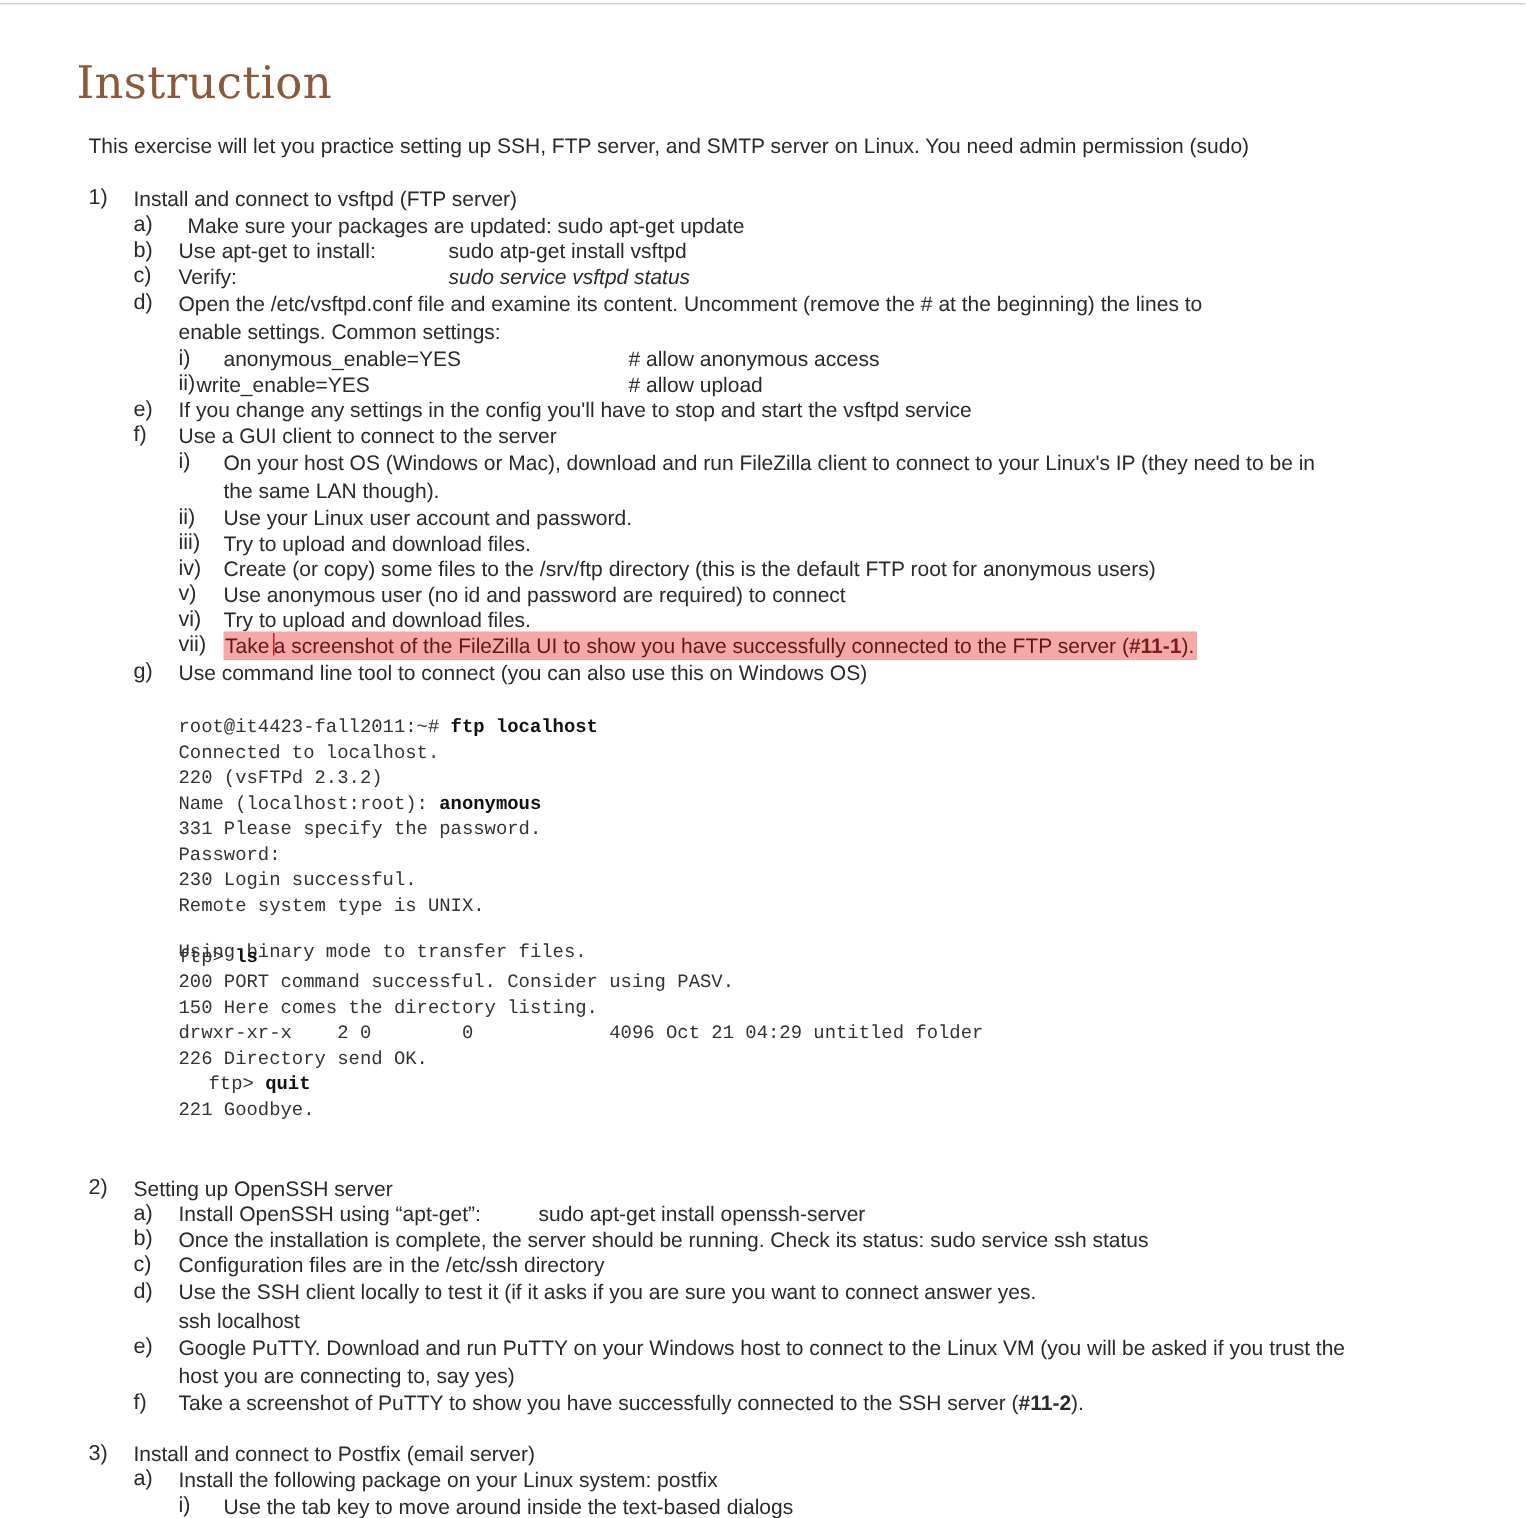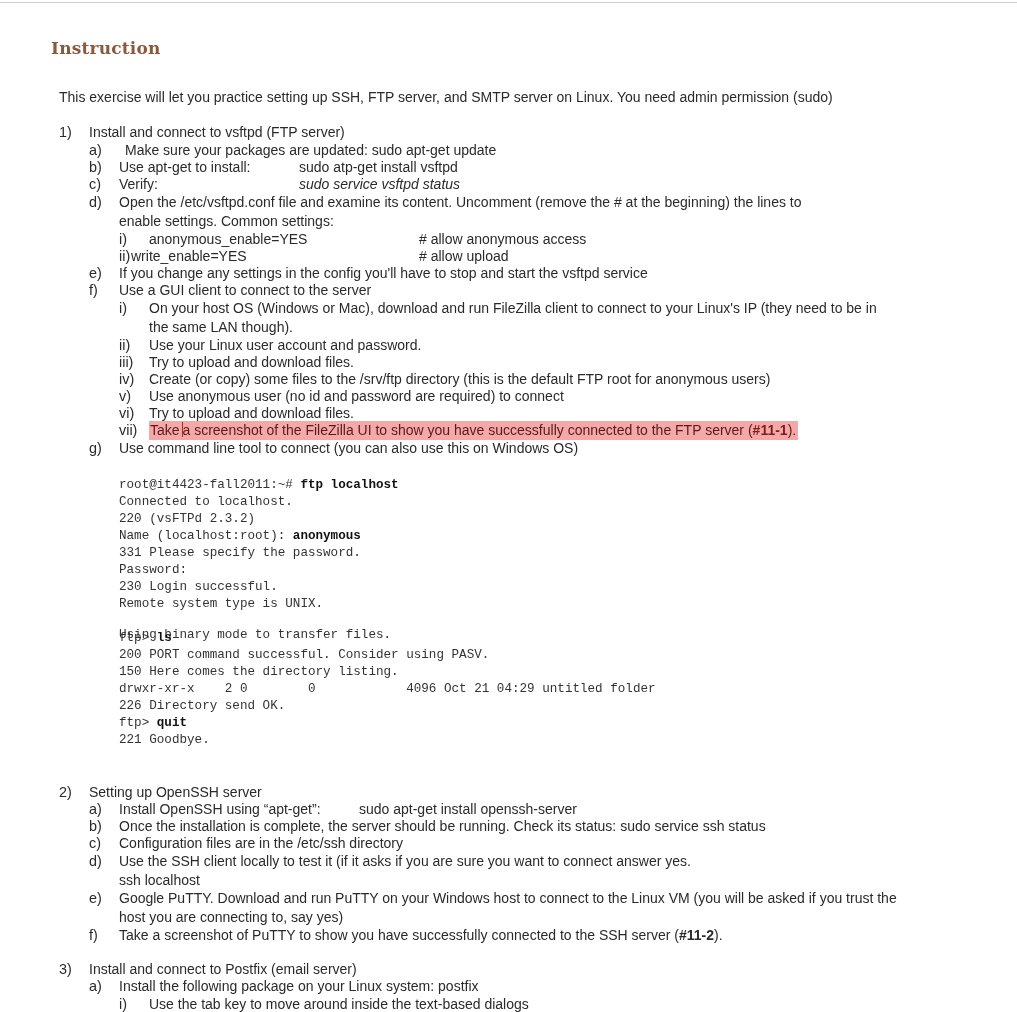--- a/index.html
+++ b/index.html
@@ -3,22 +3,22 @@
   <meta charset="utf-8">
   <style>
     html, body { margin: 0; padding: 0; background: #ffffff; }
     body {
       width: 1017px; height: 1012px; overflow: hidden; position: relative;
       font-family: "Liberation Sans", sans-serif; color: #2a2a2a;
     }
     .top-rule { position: absolute; left: 0; top: 2px; width: 1017px; height: 1px; background: #cfcfcf; }
     .title {
       position: absolute; left: 51px; top: 38px;
-      font-family: "DejaVu Serif", serif; font-size: 17px; color: #8a5a3c; letter-spacing: 0.2px;
-      font-weight: bold; margin: 0;
+      font-family: "DejaVu Serif", serif; font-size: 30px; color: #8a5a3c; letter-spacing: 0.2px;
+      font-weight: normal; margin: 0;
     }
     .line { position: absolute; font-size: 14px; white-space: nowrap; line-height: 17px; }
     .lbl { position: absolute; font-size: 14.4px; white-space: nowrap; line-height: 17px; }
     .mono { position: absolute; left: 119px; font-family: "Liberation Mono", monospace; font-size: 12.6px; white-space: pre; line-height: 17px; color: #333; }
     .mono b { font-weight: bold; color: #111; }
     .hl { background: #f4a8a8; color: #5a1a1a; padding: 1px 2px 2px 1px; }
     .hl b { color: #7f1d1d; }
     .cursor { display: inline-block; width: 1px; height: 15px; background: #c02020; vertical-align: -2px; margin: 0 -1px; }
   </style>
 </head>
@@ -97,21 +97,21 @@
     <div class="mono" style="top:545px;"><span>331 Please specify the password.</span></div>
     <div class="mono" style="top:562px;"><span>Password:</span></div>
     <div class="mono" style="top:579px;"><span>230 Login successful.</span></div>
     <div class="mono" style="top:596px;"><span>Remote system type is UNIX.</span></div>
     <div class="mono" style="top:627px;"><span>Using binary mode to transfer files.</span></div>
     <div class="mono" style="top:630px;"><span>ftp&gt; </span><b>ls</b></div>
     <div class="mono" style="top:647px;"><span>200 PORT command successful. Consider using PASV.</span></div>
     <div class="mono" style="top:664px;"><span>150 Here comes the directory listing.</span></div>
     <div class="mono" style="top:681px;"><span>drwxr-xr-x    2 0        0            4096 Oct 21 04:29 untitled folder</span></div>
     <div class="mono" style="top:698px;"><span>226 Directory send OK.</span></div>
-    <div class="mono" style="top:715px;"><span>ftp&gt; </span><b>quit</b></div>
+    <div class="mono" style="top:715px;margin-left:20px;"><span>ftp&gt; </span><b>quit</b></div>
     <div class="mono" style="top:732px;"><span>221 Goodbye.</span></div>
   </div>
 </div>
 
 <div>
   <span class="lbl" style="left:59px; top:784px;">2)</span>
   <span class="line" style="left:89px; top:784px;">Setting up OpenSSH server</span>
 
   <span class="lbl" style="left:89px; top:801px;">a)</span>
   <span class="line" style="left:119px; top:801px;">Install OpenSSH using “apt-get”:</span>

